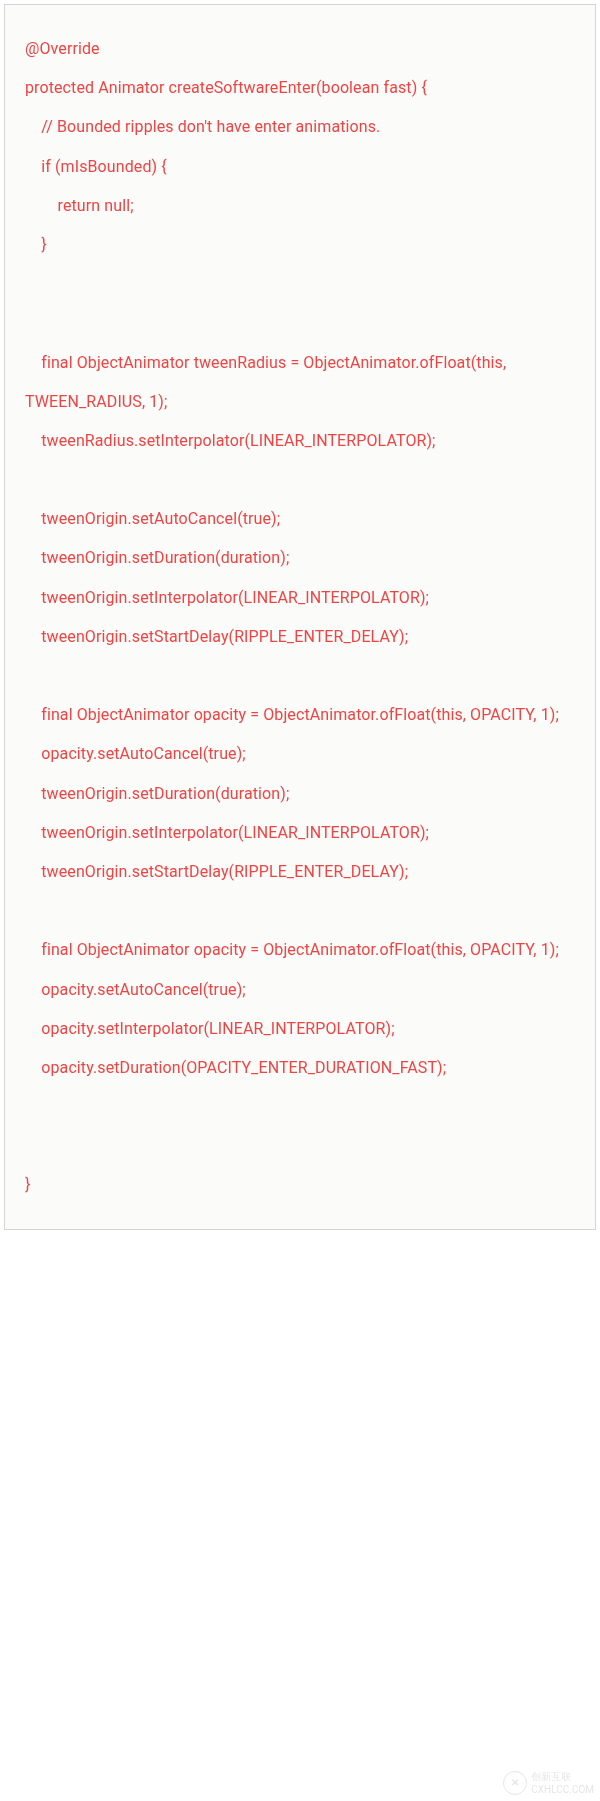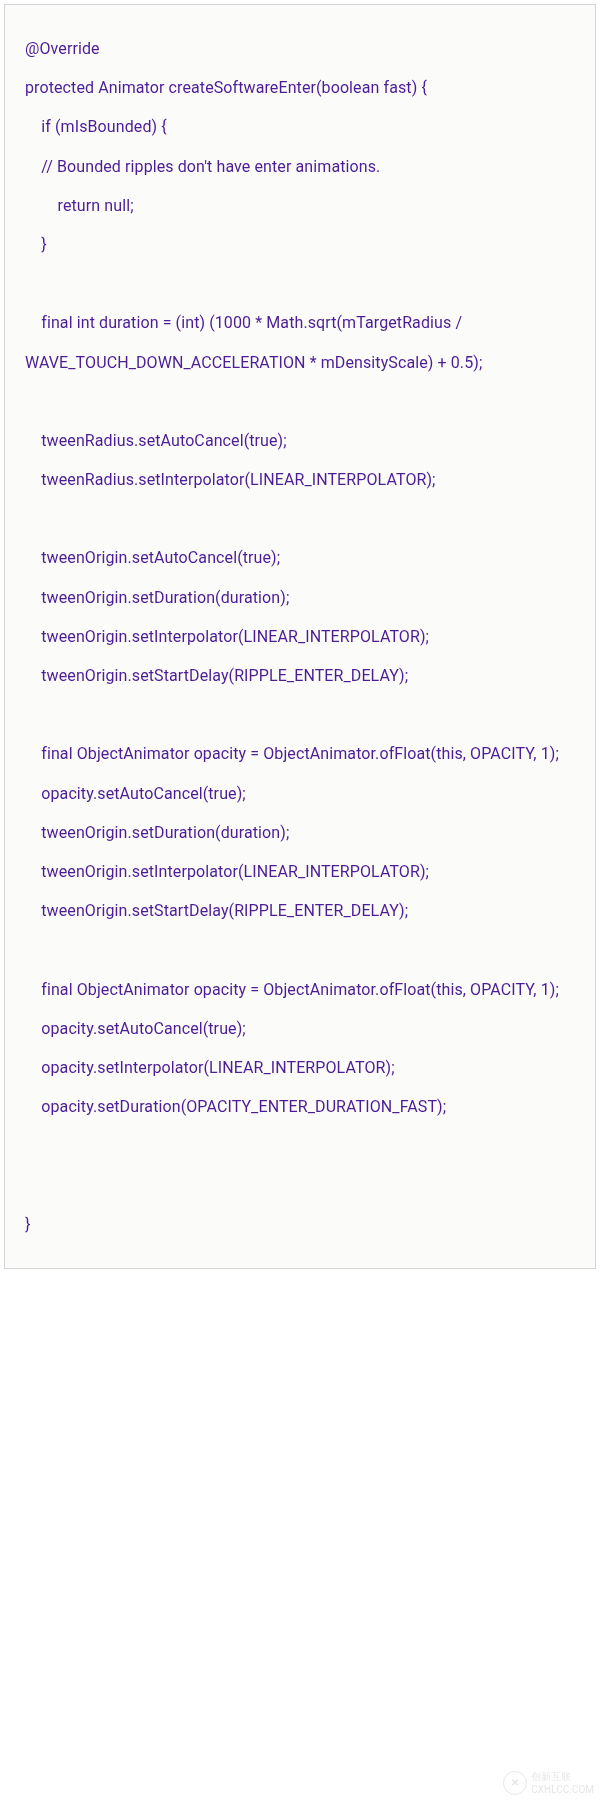--- a/index.html
+++ b/index.html
@@ -11,21 +11,21 @@
   }
   .code-box {
     border: 1px solid #d4d4d4;
     background: #fbfbf9;
     margin: 4px;
     padding: 24px 20px 24px 20px;
     box-sizing: border-box;
     width: 592px;
   }
   .code-line {
-    color: #4c1d95;
+    color: #ef4444;
     font-size: 16px;
     line-height: 2.45;
     white-space: pre-wrap;
     word-break: break-word;
     font-family: -apple-system, BlinkMacSystemFont, "Segoe UI", Roboto, "Helvetica Neue", Arial, sans-serif;
     letter-spacing: 0.1px;
   }
   .watermark {
     position: fixed;
     right: 6px;
@@ -49,28 +49,27 @@
     font-weight: bold;
   }
 </style>
 </head>
 <body>
 
 <div class="code-box">
   <div id="code-container">
       <div class="code-line">@Override</div>
       <div class="code-line">protected Animator createSoftwareEnter(boolean fast) {</div>
+      <div class="code-line">    // Bounded ripples don't have enter animations.</div>
       <div class="code-line">    if (mIsBounded) {</div>
-      <div class="code-line">    // Bounded ripples don't have enter animations.</div>
       <div class="code-line">        return null;</div>
       <div class="code-line">    }</div>
       <div class="code-line">&nbsp;</div>
-      <div class="code-line">    final int duration = (int) (1000 * Math.sqrt(mTargetRadius / WAVE_TOUCH_DOWN_ACCELERATION * mDensityScale) + 0.5);</div>
       <div class="code-line">&nbsp;</div>
-      <div class="code-line">    tweenRadius.setAutoCancel(true);</div>
+      <div class="code-line">    final ObjectAnimator tweenRadius = ObjectAnimator.ofFloat(this, TWEEN_RADIUS, 1);</div>
       <div class="code-line">    tweenRadius.setInterpolator(LINEAR_INTERPOLATOR);</div>
       <div class="code-line">&nbsp;</div>
       <div class="code-line">    tweenOrigin.setAutoCancel(true);</div>
       <div class="code-line">    tweenOrigin.setDuration(duration);</div>
       <div class="code-line">    tweenOrigin.setInterpolator(LINEAR_INTERPOLATOR);</div>
       <div class="code-line">    tweenOrigin.setStartDelay(RIPPLE_ENTER_DELAY);</div>
       <div class="code-line">&nbsp;</div>
       <div class="code-line">    final ObjectAnimator opacity = ObjectAnimator.ofFloat(this, OPACITY, 1);</div>
       <div class="code-line">    opacity.setAutoCancel(true);</div>
       <div class="code-line">    tweenOrigin.setDuration(duration);</div>

